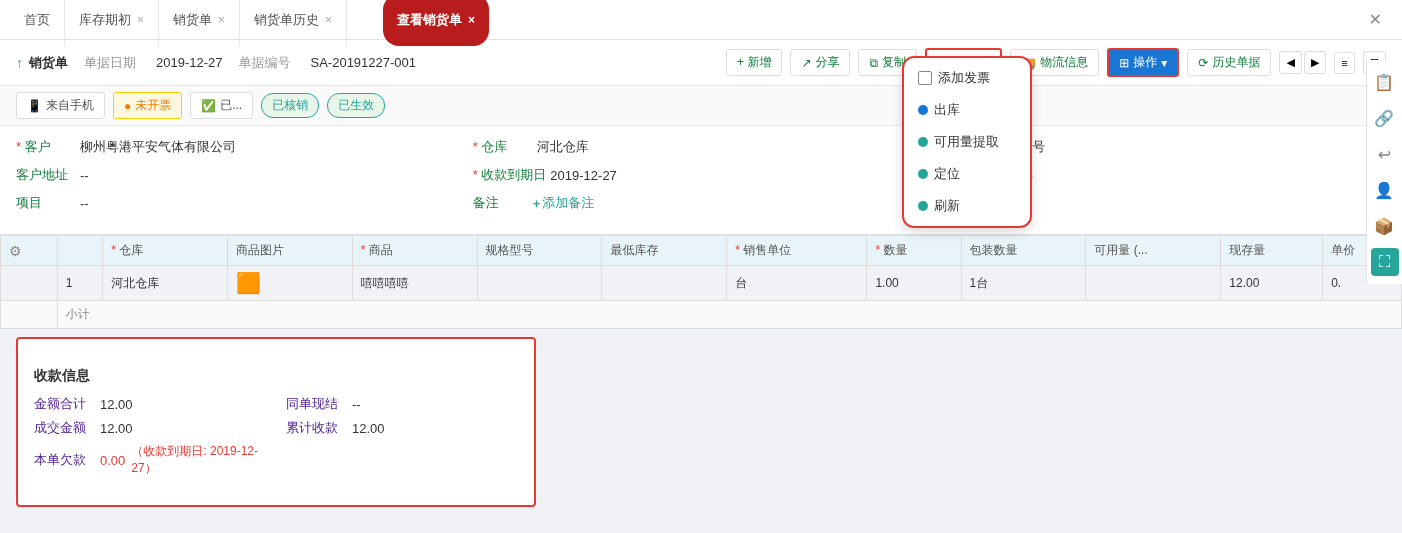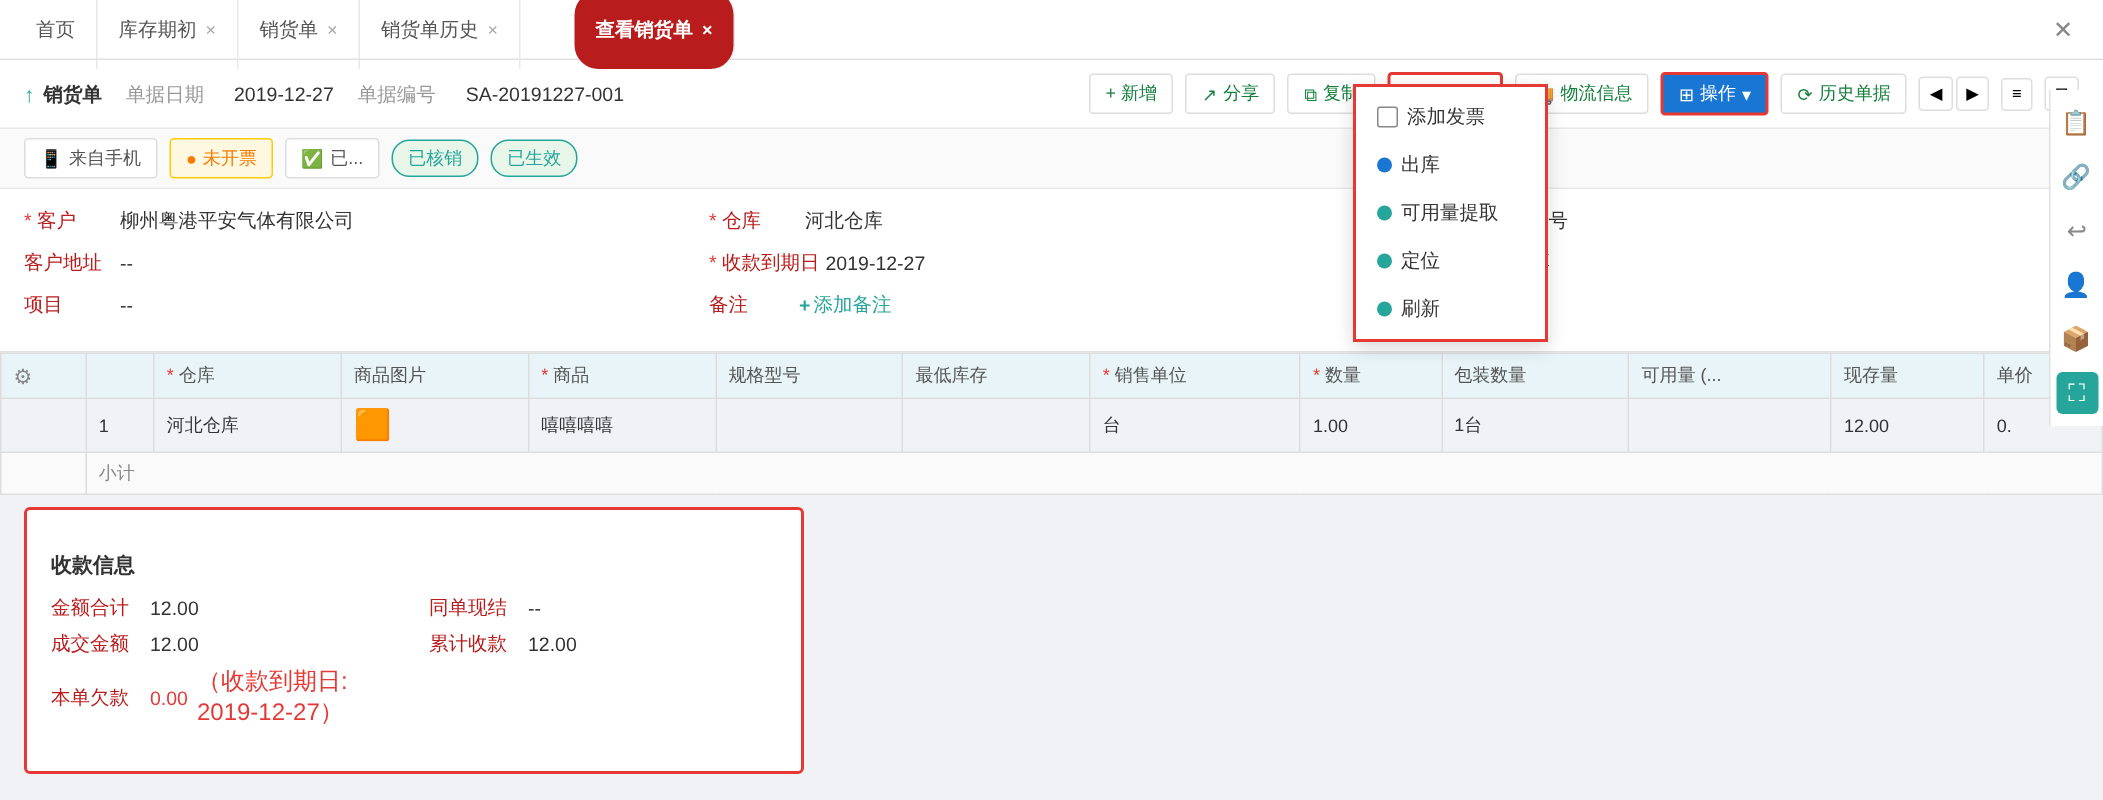--- a/index.html
+++ b/index.html
@@ -49,21 +49,21 @@
       border-radius: 3px; cursor: pointer; font-size: 12px; background: #fff; color: #555;
     }
     .tool-btn.warning { background: #fff8e1; color: #f57c00; border-color: #ffcc02; }
     .status-badge { padding: 3px 10px; border-radius: 12px; font-size: 12px; }
     .badge-check { background: #e8f5e9; color: #26a69a; border: 1px solid #26a69a; }
 
     
     .form-area { padding: 12px 16px; background: #fff; }
     .form-row { display: flex; align-items: center; margin-bottom: 10px; gap: 0; }
     .form-field { display: flex; align-items: center; flex: 1; min-width: 0; }
-    .form-label { color: #b91c1c; font-size: 13px; white-space: nowrap; min-width: 60px; }
+    .form-label { color: #15803d; font-size: 13px; white-space: nowrap; min-width: 60px; }
     .form-label.required::before { content: "* "; color: #e53935; }
     .form-value { color: #333; font-size: 13px; padding: 0 4px; }
     .add-note { color: #26a69a; cursor: pointer; font-size: 13px; display: flex; align-items: center; gap: 2px; }
     .add-note::before { content: "+"; font-weight: bold; }
 
     
     .table-wrap { margin: 0 0 0 0; border-top: 1px solid #e0e0e0; }
     table { width: 100%; border-collapse: collapse; font-size: 12px; }
     thead tr { background: #e8f4f8; }
     thead th { padding: 6px 8px; text-align: left; border: 1px solid #ddd; color: #555; font-weight: normal; white-space: nowrap; }
@@ -73,36 +73,36 @@
     .gear-icon { color: #888; font-size: 14px; }
 
     
     .payment-info {
       margin: 8px 16px; padding: 28px 16px; border: 2px solid #e53935; border-radius: 4px;
       background: #fff; max-width: 520px;
     }
     .payment-title { font-weight: bold; font-size: 14px; margin-bottom: 10px; }
     .payment-grid { display: grid; grid-template-columns: 1fr 1fr; gap: 6px 20px; }
     .payment-item { display: flex; align-items: center; gap: 6px; font-size: 13px; }
-    .payment-item .p-label { color: #b91c1c; min-width: 60px; }
+    .payment-item .p-label { color: #4c1d95; min-width: 60px; }
     .payment-item .p-value { color: #333; }
     .payment-item .p-value.red { color: #e53935; }
-    .payment-item .p-hint { color: #e53935; font-size: 16px; }
+    .payment-item .p-hint { color: #e53935; font-size: 12px; }
 
     
     .right-sidebar {
       position: fixed; right: 0; top: 60px; width: 36px; background: #fff;
       border-left: 1px solid #e0e0e0; display: flex; flex-direction: column;
       align-items: center; padding: 8px 0; gap: 8px;
     }
     .sidebar-icon { width: 28px; height: 28px; display: flex; align-items: center; justify-content: center; cursor: pointer; color: #888; font-size: 16px; border-radius: 4px; }
     .sidebar-icon.active { background: #26a69a; color: #fff; }
     .dropdown-menu-header {
       position: absolute; top: 56px; right: 370px; background: #fff;
-      border: 2px solid #e53935; border-radius: 0; box-shadow: 0 4px 12px rgba(0,0,0,0.15);
+      border: 2px solid #e53935; border-radius: 12px; box-shadow: 0 4px 12px rgba(0,0,0,0.15);
       z-index: 200; min-width: 130px; padding: 4px 0;
     }
     .menu-item { display: flex; align-items: center; gap: 6px; padding: 7px 14px; cursor: pointer; font-size: 13px; color: #333; }
     .menu-dot { width: 10px; height: 10px; border-radius: 50%; display: inline-block; }
     .dot-blue { background: #1976d2; }
     .dot-cyan { background: #26a69a; }
     .menu-icon-sq { width: 14px; height: 14px; border: 1px solid #888; display: inline-block; border-radius: 2px; }
 
     .scrollbar-area { overflow-x: auto; }
   </style>

